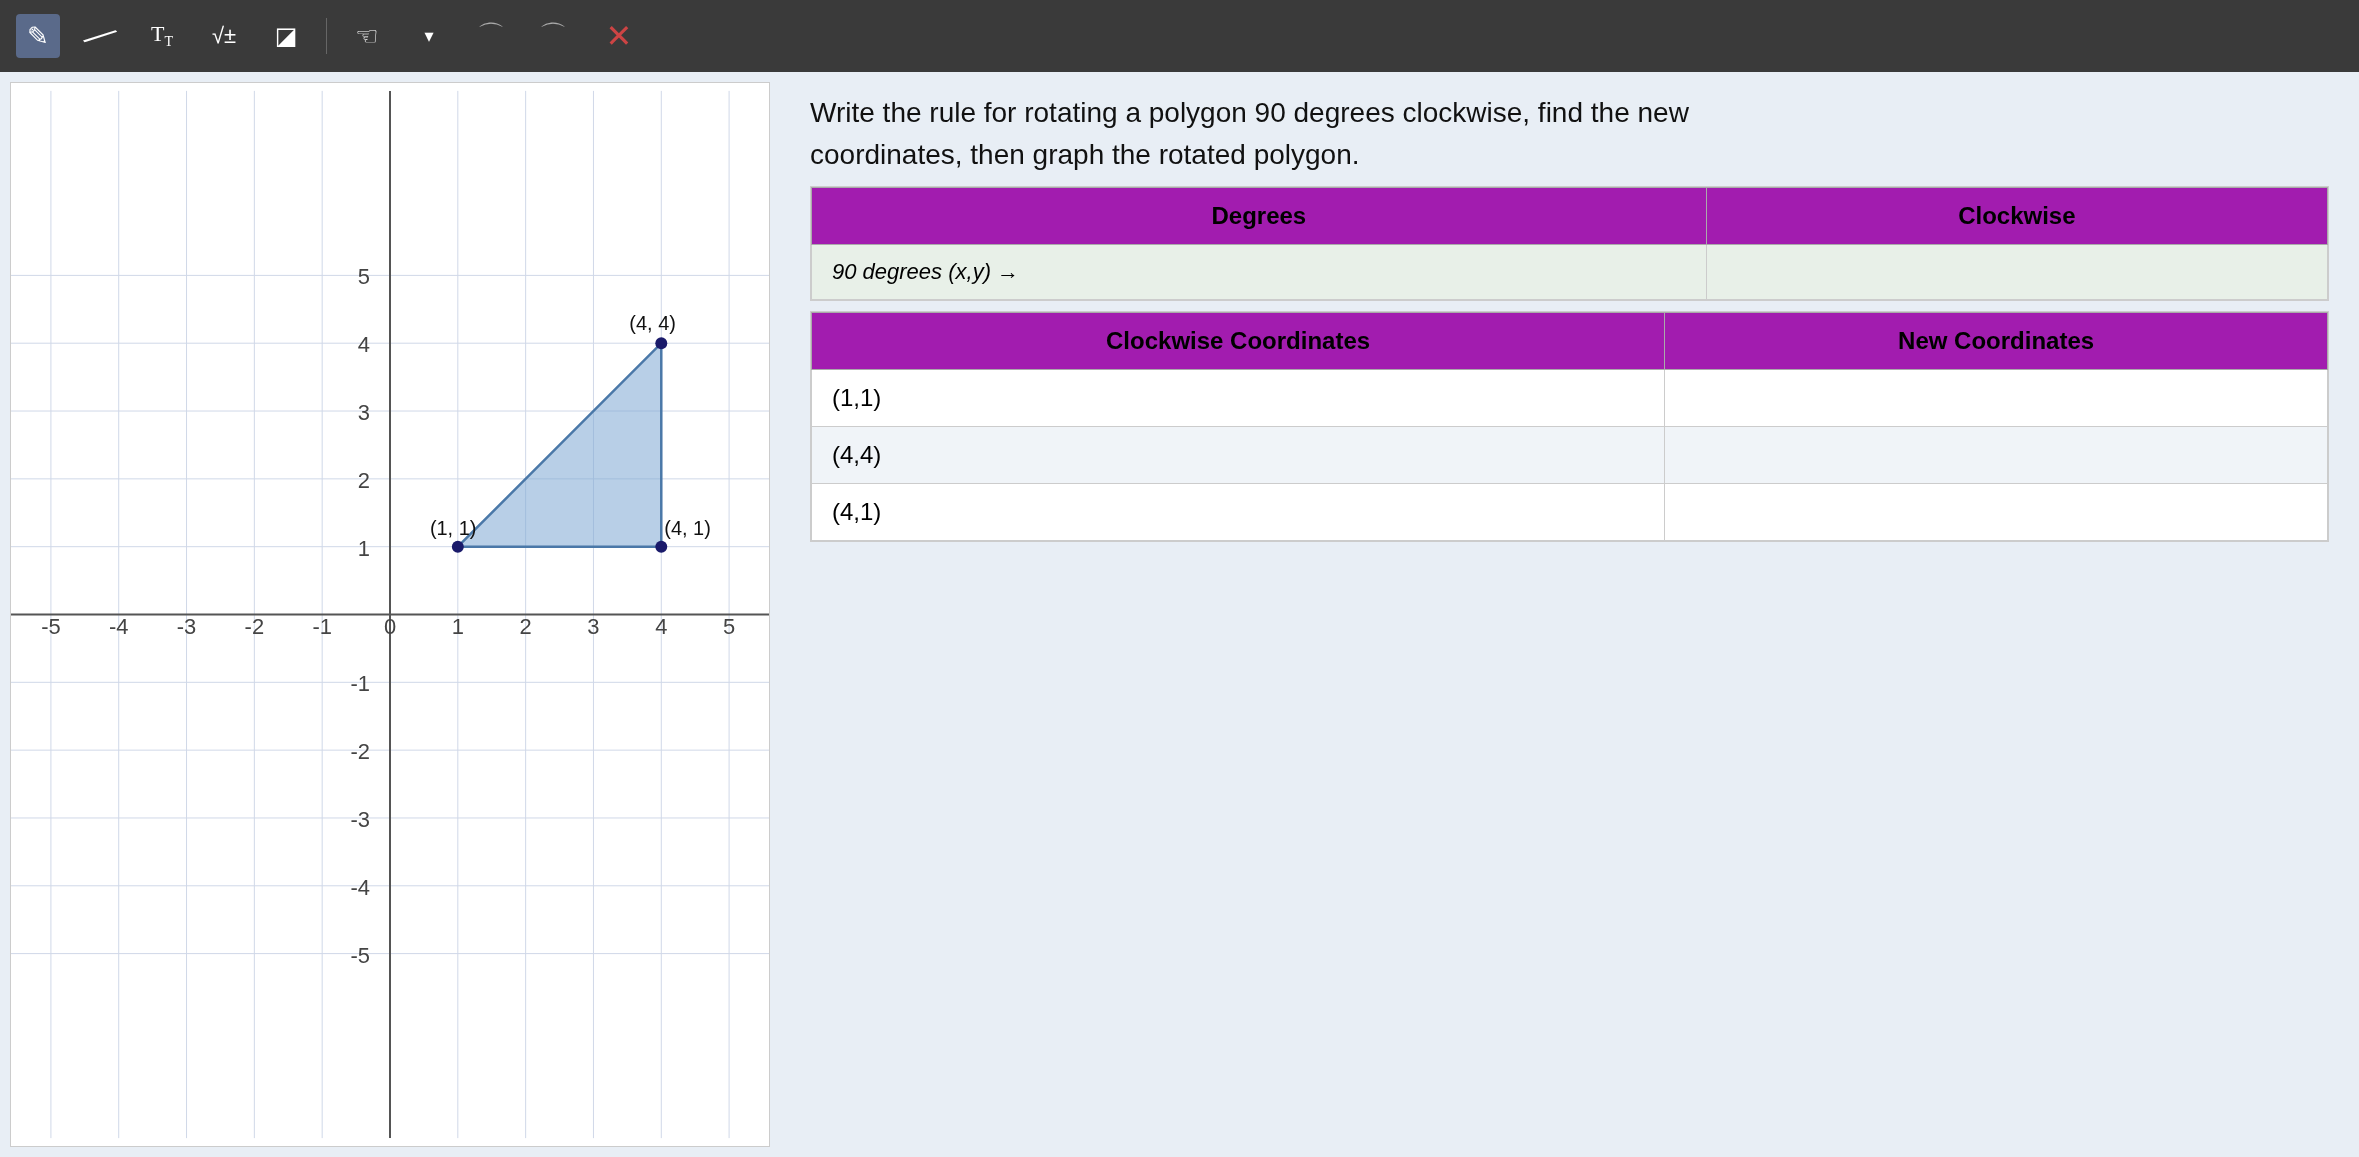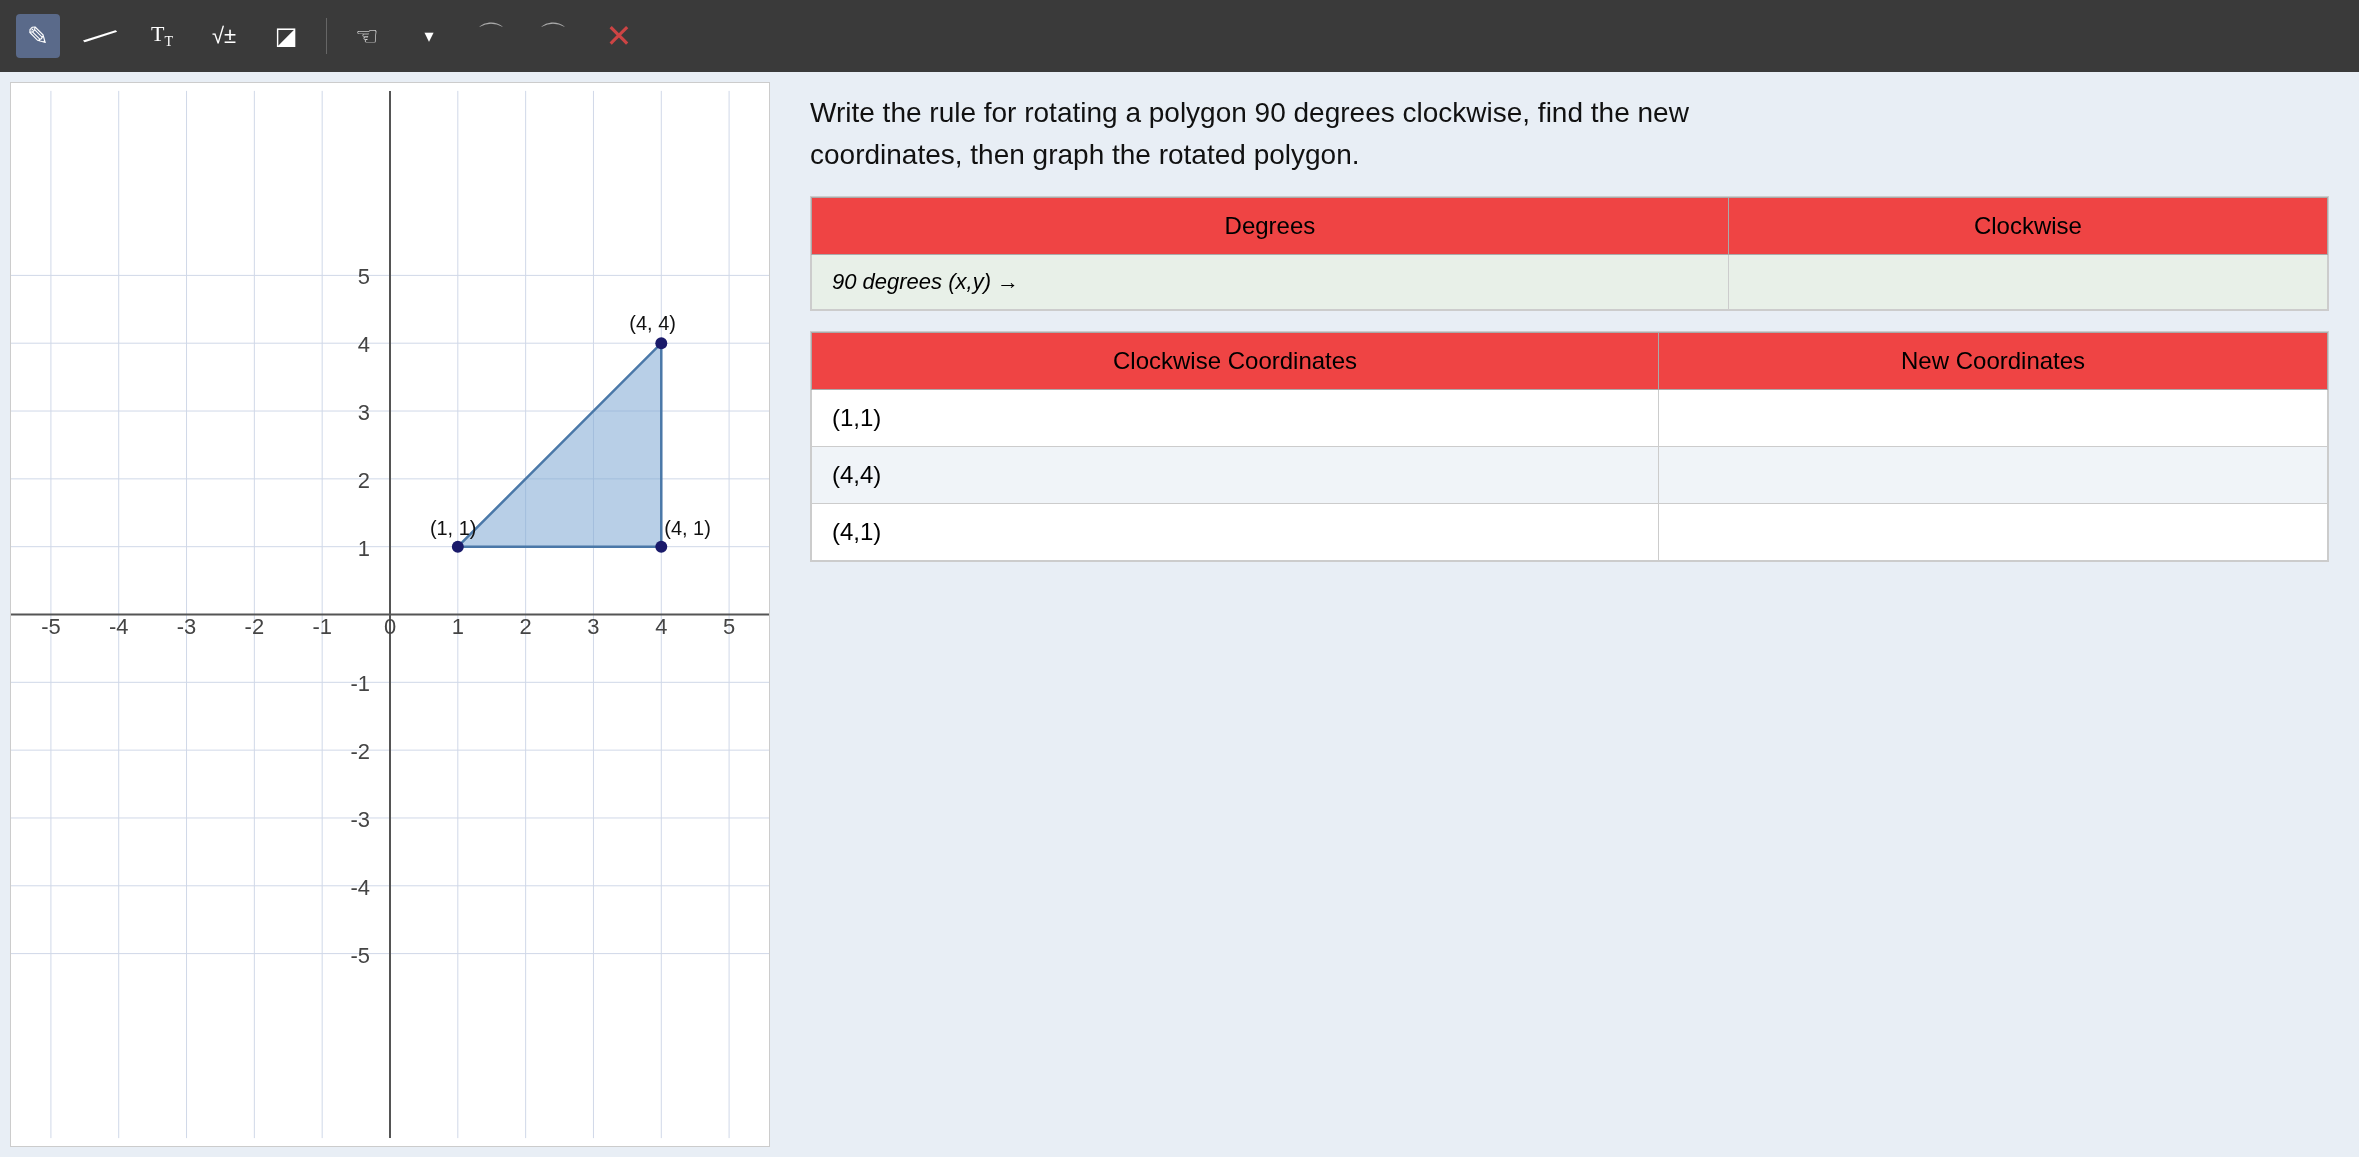--- a/index.html
+++ b/index.html
@@ -66,21 +66,21 @@
       border: 1px solid #ccc;
       margin: 10px 10px 10px 10px;
     }
 
     
     .right-panel {
       flex: 1;
       padding: 20px 30px;
       display: flex;
       flex-direction: column;
-      gap: 20px;
+      gap: 10px;
     }
 
     .instructions {
       font-size: 28px;
       color: #111;
       line-height: 1.5;
       font-weight: normal;
       max-width: 900px;
     }
 
@@ -89,24 +89,24 @@
       background: white;
       border: 1px solid #ccc;
     }
 
     table {
       width: 100%;
       border-collapse: collapse;
     }
 
     th {
-      background: #ef4444;
+      background: #a21caf;
       padding: 14px 20px;
       font-size: 24px;
-      font-weight: 400;
+      font-weight: 700;
       text-align: center;
       border: 1px solid #aaa;
     }
 
     td {
       padding: 14px 20px;
       font-size: 24px;
       border: 1px solid #ccc;
       background: white;
     }

